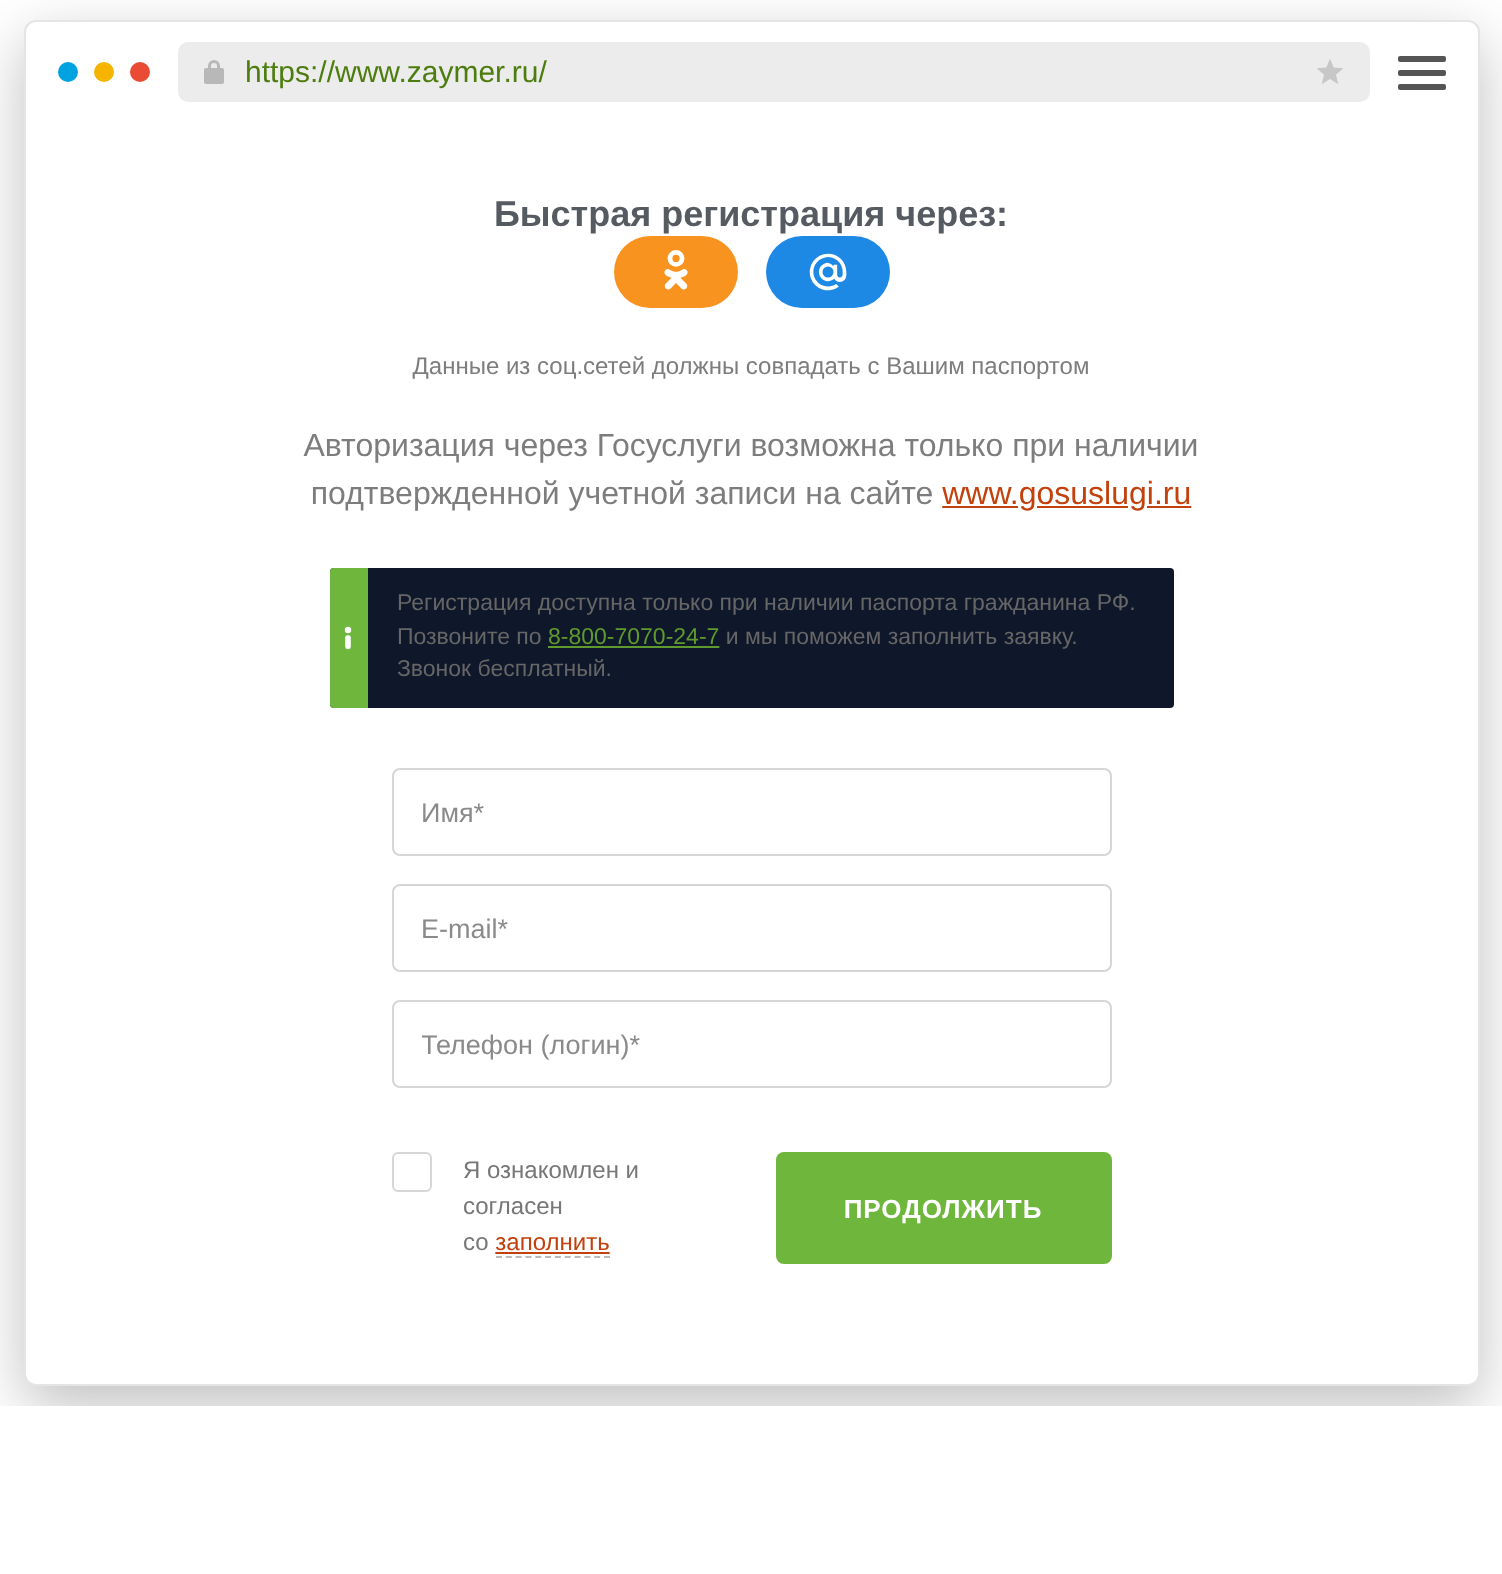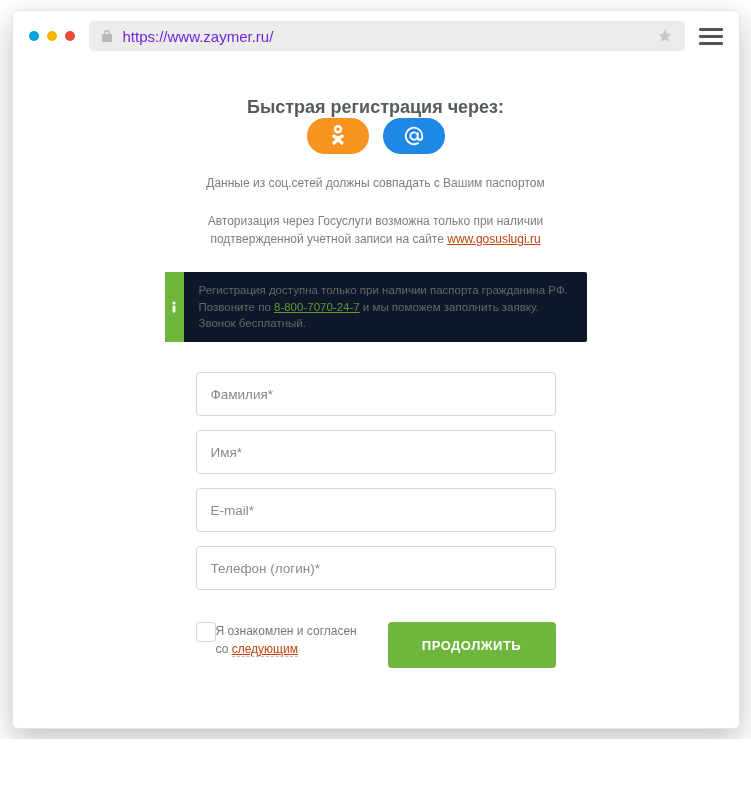--- a/index.html
+++ b/index.html
@@ -33,21 +33,21 @@
     flex: 1;
     display: flex;
     align-items: center;
     height: 30px;
     background: #ececec;
     border-radius: 5px;
     padding: 0 12px;
     gap: 10px;
     color: #9a9a9a;
   }
-  .addressbar .url { font-size: 15px; color: #6d28d9; }
+  .addressbar .url { font-size: 15px; color: #4d7c0f; }
   .lock-icon { width: 12px; height: 14px; fill: #b8b8b8; }
   .star-icon { width: 16px; height: 16px; fill: #c7c7c7; }
   .menu-btn { width: 24px; display: flex; flex-direction: column; gap: 4px; cursor: pointer; }
   .menu-btn span { display:block; height: 3px; background: #555; border-radius: 1px; }
 
   .content { padding: 36px 24px 60px; }
 
   .heading {
     text-align: center;
     font-size: 18px;
@@ -72,21 +72,21 @@
   .social-btn svg { fill: #fff; }
 
   .note {
     text-align: center;
     font-size: 12px;
     color: #7d7d7d;
     margin-bottom: 22px;
   }
   .note2 {
     text-align: center;
-    font-size: 12px;
+    font-size: 16px;
     color: #7d7d7d;
     line-height: 1.5;
     margin-bottom: 24px;
   }
   .note2 a, .link-green { color: #c2410c; text-decoration: underline; }
 
   .info-banner {
     display: flex;
     align-items: stretch;
     background: #0f172a;
@@ -122,42 +122,42 @@
 
   .bottom-row {
     margin-top: 18px;
     display: flex;
     align-items: flex-start;
     justify-content: space-between;
     gap: 18px;
   }
   .consent {
     display: flex;
-    gap: 0;
+    gap: 16px;
     align-items: flex-start;
     font-size: 12px;
     color: #777;
     line-height: 1.5;
     flex: 1;
   }
   .checkbox {
     width: 20px; height: 20px;
     border: 1px solid #d6d6d6;
     border-radius: 3px;
     background: #fff;
     flex-shrink: 0;
     cursor: pointer;
   }
   .consent .underline { border-bottom: 1px dashed #bbb; }
   .submit-btn {
     background: #6fb73c;
     color: #fff;
     border: none;
     border-radius: 4px;
-    height: 46px;
+    height: 56px;
     width: 168px;
     font-size: 13px;
     font-weight: 700;
     letter-spacing: 0.5px;
     cursor: pointer;
   }
 </style>
 </head>
 <body>
 
@@ -216,31 +216,30 @@
             <circle cx="7" cy="3" r="1.6"></circle>
             <rect x="5.6" y="5.6" width="2.8" height="7" rx="1.2"></rect>
           </svg>
       </div>
       <div class="info-text">
         <span>Регистрация доступна только при наличии паспорта гражданина РФ. Позвоните по </span><a href="#" class="phone">8-800-7070-24-7</a><span> и мы поможем заполнить заявку. Звонок бесплатный.</span>
       </div>
     </div>
 
     <div class="form">
-      <input class="field" placeholder="Фамилия*" style="">
       <input class="field" placeholder="Имя*" style="">
       <input class="field" placeholder="E-mail*" style="">
       <input class="field" placeholder="Телефон (логин)*" style="">
 
       <div class="bottom-row">
         <label class="consent">
           <span class="checkbox"></span>
           <span>
             <span>Я ознакомлен и согласен</span><br>
-            <span>со </span><a href="#" class="link-green underline">следующим</a>
+            <span>со </span><a href="#" class="link-green underline">заполнить</a>
           </span>
         </label>
         <button class="submit-btn">ПРОДОЛЖИТЬ</button>
       </div>
     </div>
 
   </div>
 </div>
 
 </body></html>

